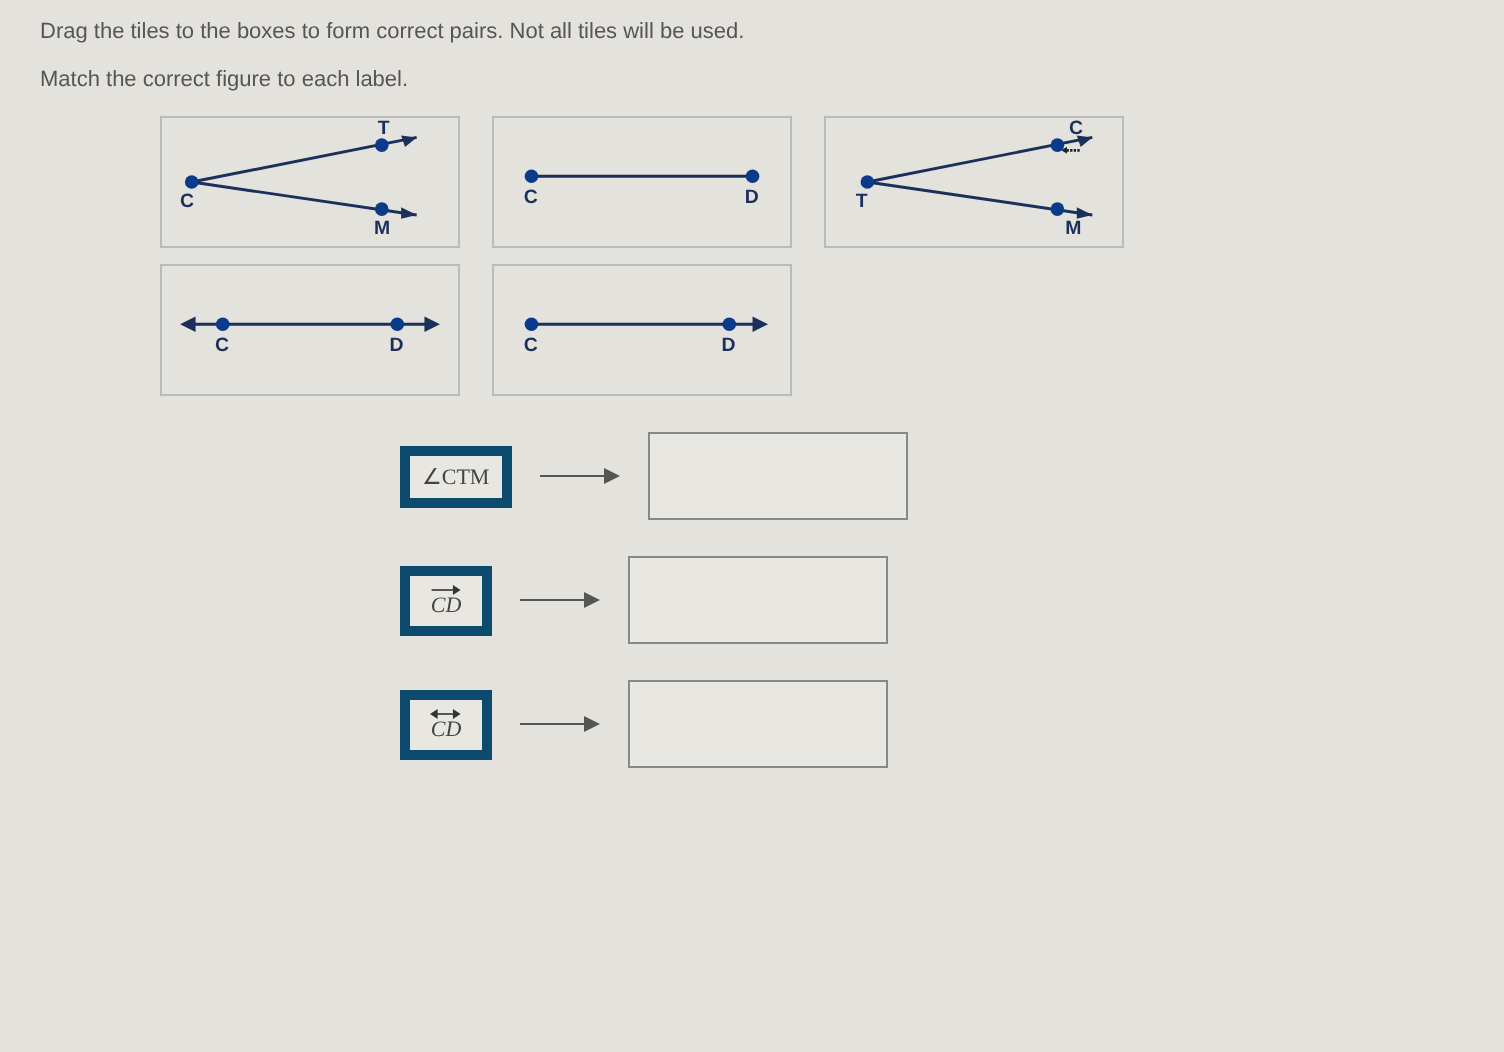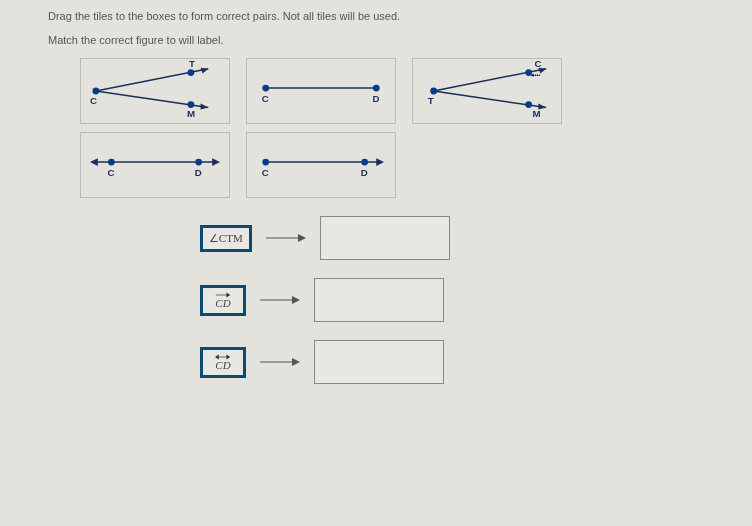--- a/index.html
+++ b/index.html
@@ -9,21 +9,20 @@
       width: 752px;
       height: 526px;
       padding: 10px 20px;
       color: #444;
       position: relative;
     }
     .instruction {
       font-size: 11px;
       color: #555;
       margin-bottom: 12px;
-      margin-left: 28px;
     }
     .tiles-row {
       display: flex;
       gap: 16px;
       margin-bottom: 8px;
     }
     .tile {
       border: 1px solid #bbb;
       background: #e4e2dd;
       width: 150px;
@@ -36,21 +35,21 @@
       margin-top: 18px;
       margin-left: 180px;
     }
     .pair-row {
       display: flex;
       align-items: center;
       gap: 14px;
       margin-bottom: 18px;
     }
     .label-box {
-      border: 3px solid #0c4a6e;
+      border: 5px solid #0c4a6e;
       background: #e9e7e2;
       padding: 4px 6px;
       font-size: 11px;
       min-width: 46px;
       text-align: center;
       font-family: 'Times New Roman', serif;
       display: flex;
       justify-content: center;
       align-items: center;
     }
@@ -88,21 +87,21 @@
       left: 530px;
       font-size: 14px;
       color: #222;
       pointer-events: none;
     }
   </style>
 </head>
 <body>
 
 <div class="instruction">Drag the tiles to the boxes to form correct pairs. Not all tiles will be used.</div>
-<div class="instruction">Match the correct figure to will label.</div>
+<div class="instruction">Match the correct figure to each label.</div>
 
 <div style="padding-left: 60px; margin-top: 10px;">
 
   <div class="tiles-row">
 
     <div class="tile">
       <svg viewBox="0 0 150 66">
         <line x1="14" y1="33" x2="130" y2="10" stroke="#1a2f5a" stroke-width="1.5"></line>
         <polygon points="130,10 122,9 124,15" fill="#1a2f5a"></polygon>
         <line x1="14" y1="33" x2="130" y2="50" stroke="#1a2f5a" stroke-width="1.5"></line>

